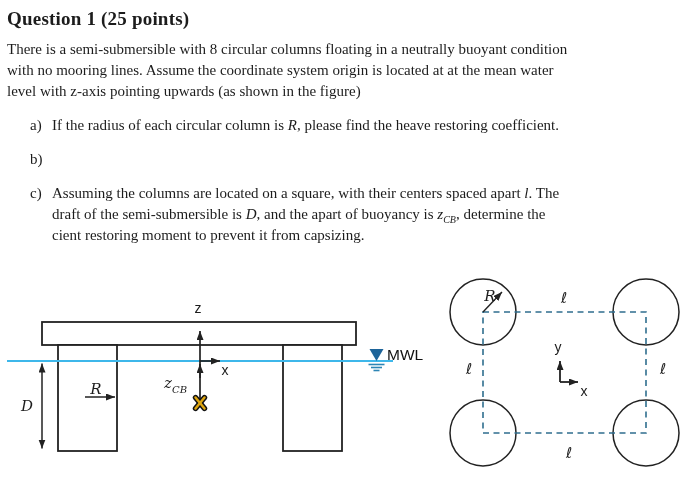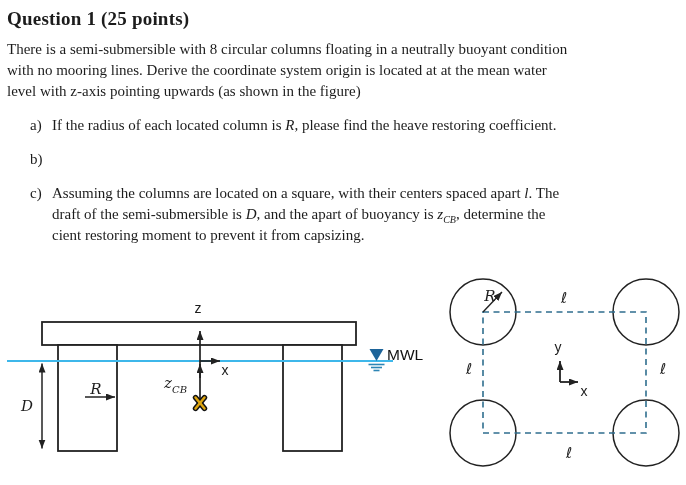--- a/index.html
+++ b/index.html
@@ -25,28 +25,28 @@
   .lbl-math-sub{font-family:"DejaVu Serif","DejaVu Sans",serif;font-style:italic;font-size:10px;fill:#1c1c1c;}
 </style>
 </head>
 <body>
 
 <div>
   <h1 class="title">Question 1 (25 points)</h1>
 
   <div class="para">
     <div class="line"><span>There is a semi-submersible with 8 circular columns floating in a neutrally buoyant condition</span></div>
-    <div class="line"><span>with no mooring lines. Derive the coordinate system origin is located at at the mean water</span></div>
+    <div class="line"><span>with no mooring lines. Assume the coordinate system origin is located at at the mean water</span></div>
     <div class="line"><span>level with z-axis pointing upwards (as shown in the figure)</span></div>
   </div>
 
   <div class="item">
     <span class="item-label">a)</span>
     <div>
-      <div class="line"><span>If the radius of each located column is </span><span class="it">R</span><span>, please find the heave restoring coefficient.</span></div>
+      <div class="line"><span>If the radius of each circular column is </span><span class="it">R</span><span>, please find the heave restoring coefficient.</span></div>
     </div>
   </div>
 
   <div class="item">
     <span class="item-label">b)</span>
   </div>
 
   <div class="item">
     <span class="item-label">c)</span>
     <div>

